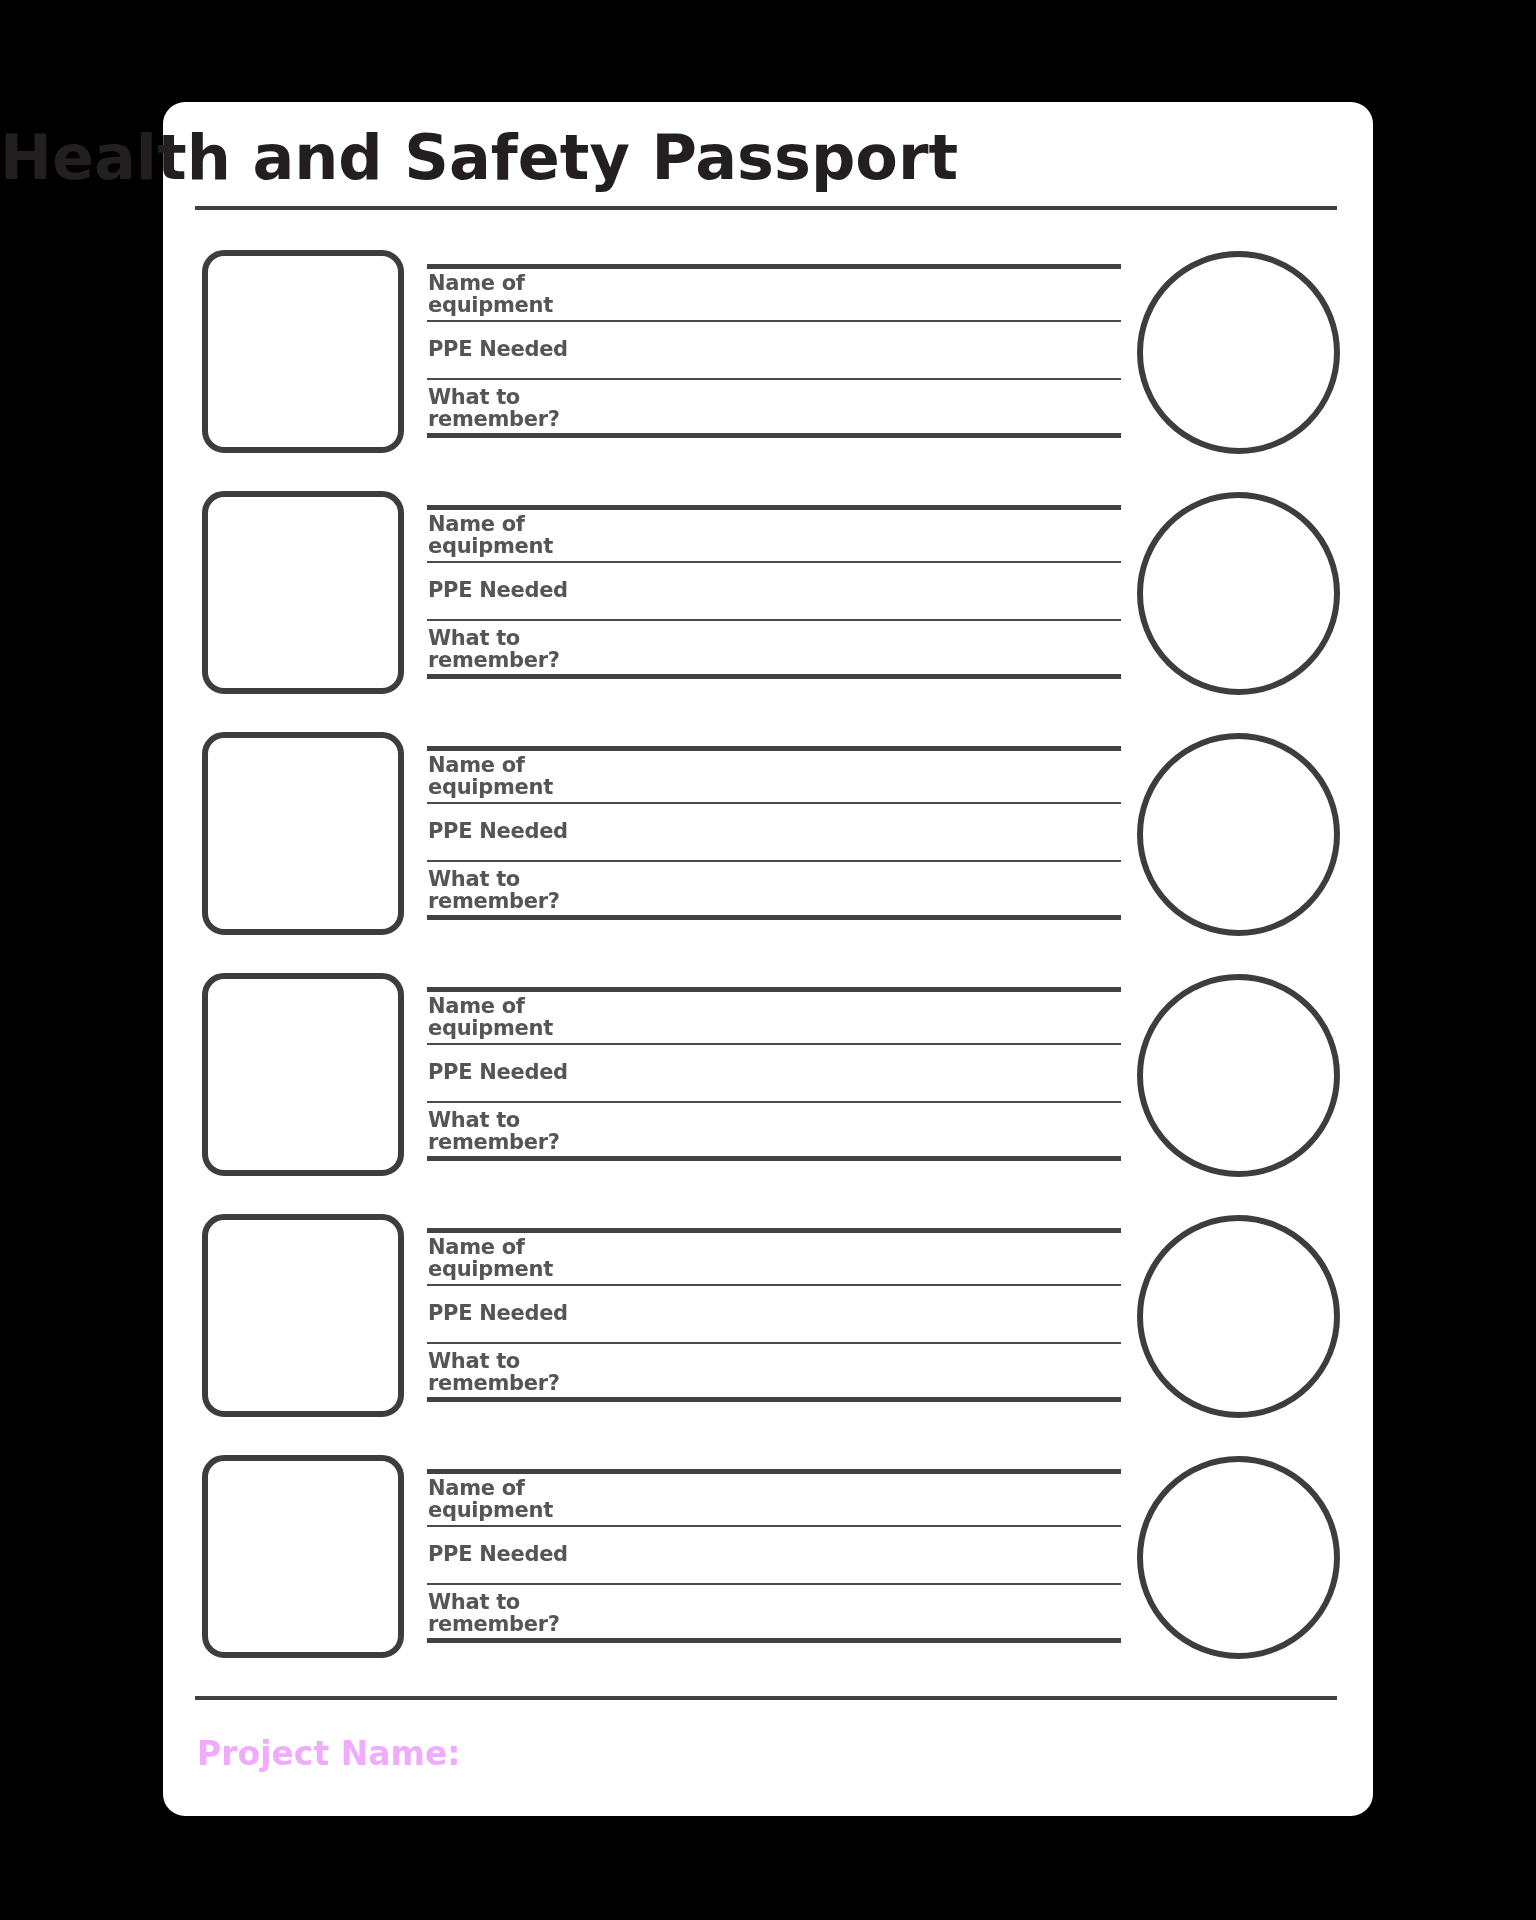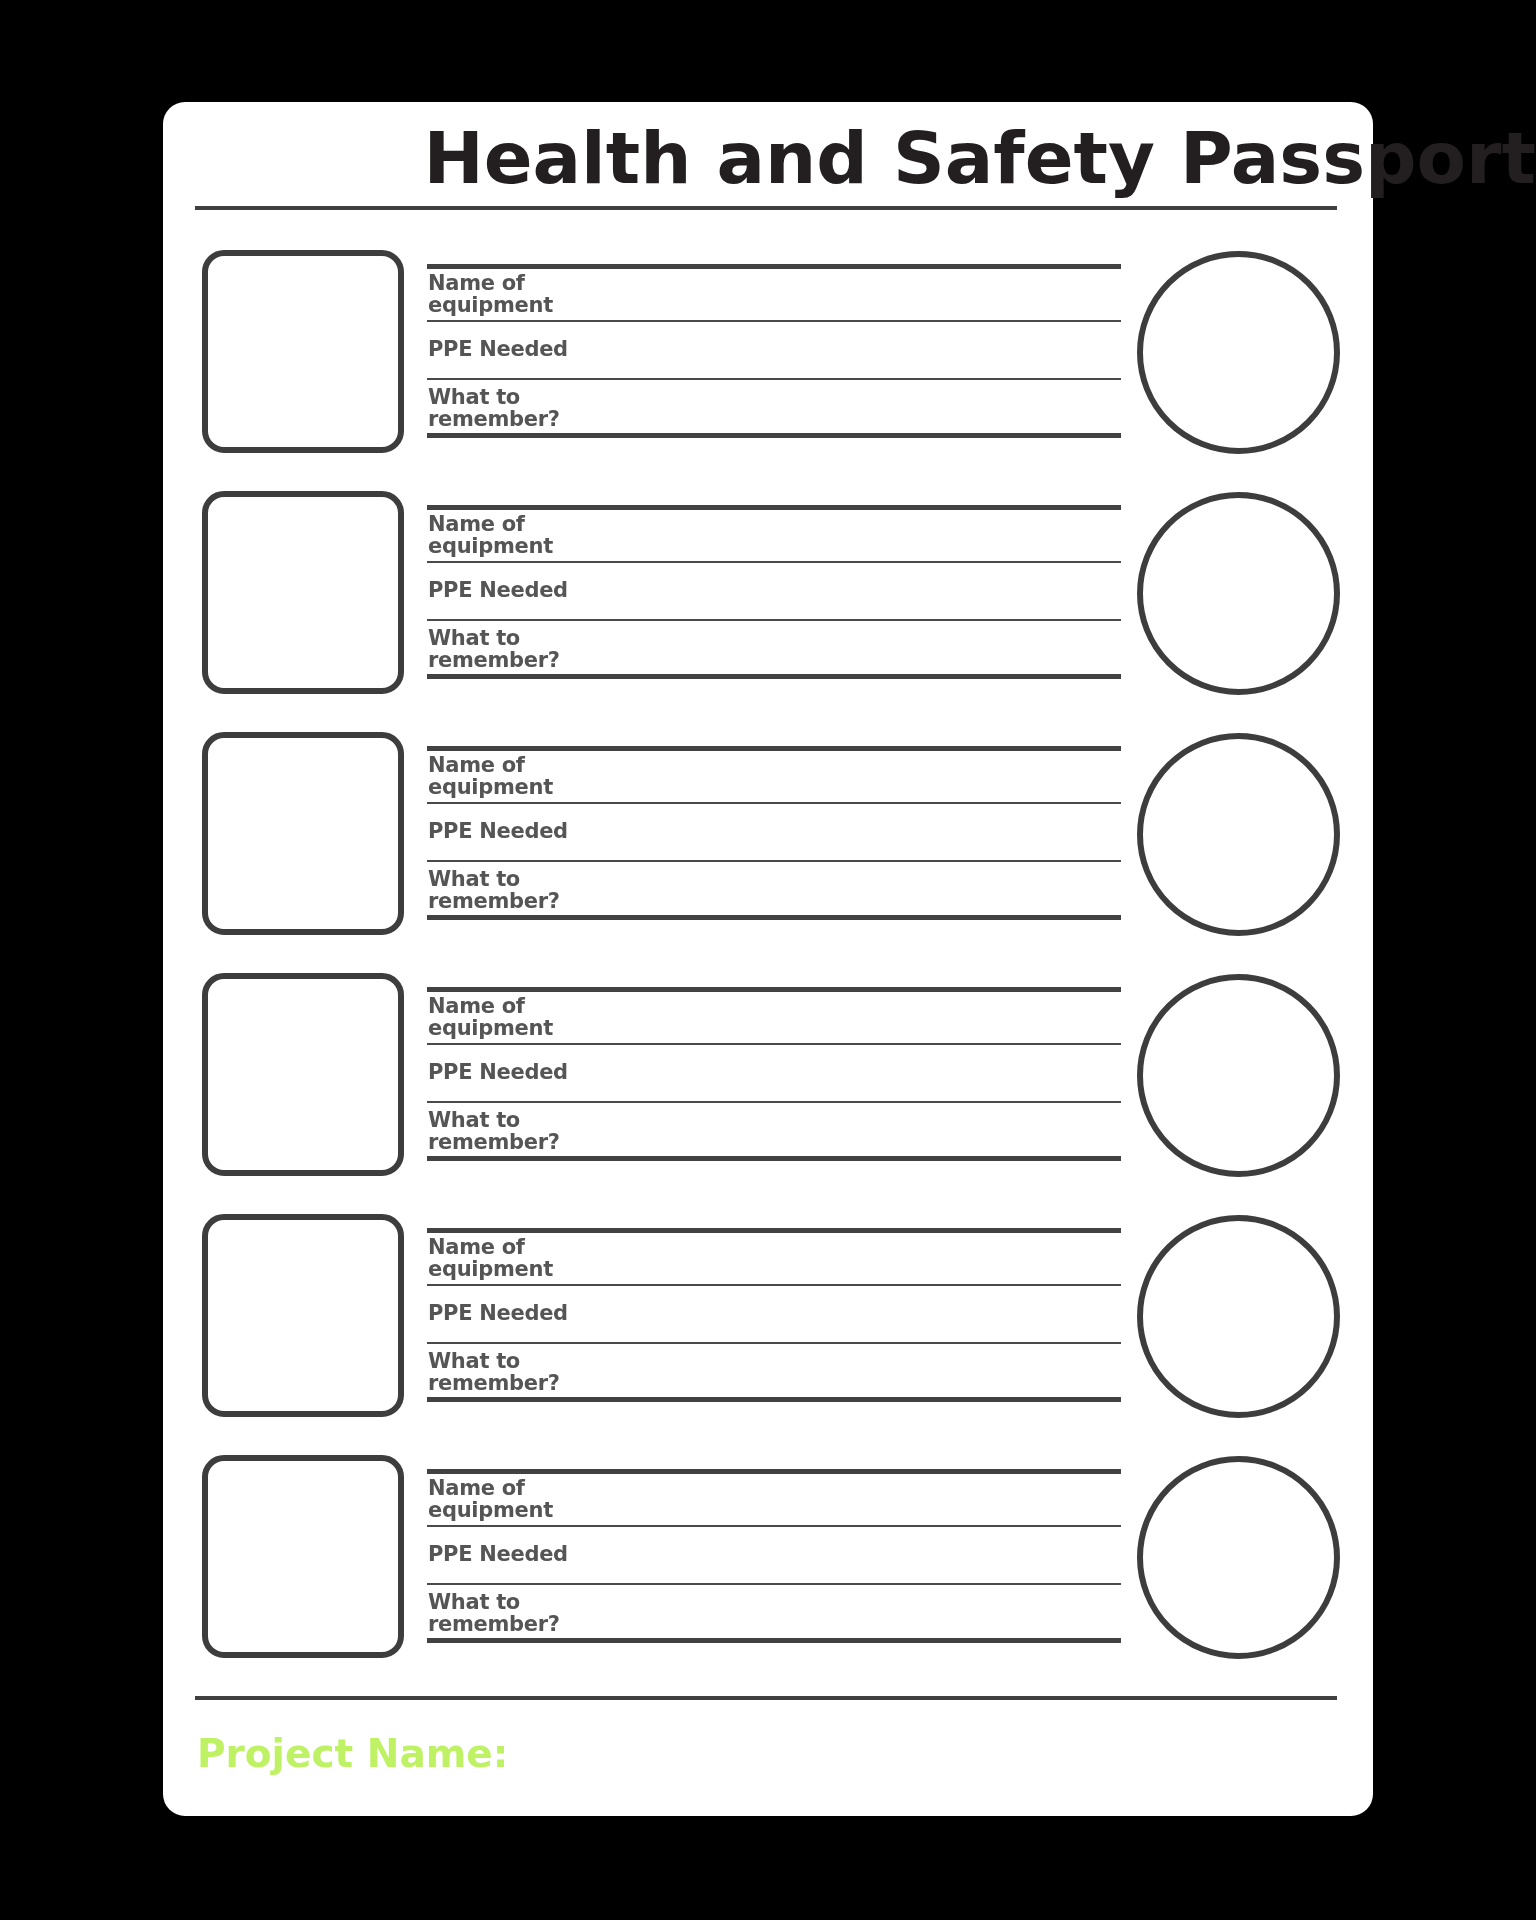--- a/index.html
+++ b/index.html
@@ -13,24 +13,24 @@
     .card {
       position: absolute;
       left: 163px; top: 102px;
       width: 1210px; height: 1714px;
       background: #ffffff;
       border-radius: 22px;
     }
     .title {
       position: absolute;
       left: 0; right: 0; top: 118px;
-      text-align: right;
+      text-align: left;
       font-family: "DejaVu Sans", "Liberation Sans", sans-serif;
       font-weight: bold;
-      font-size: 72px;
+      font-size: 62px;
       line-height: 80px;
       color: #231f20;
       letter-spacing: 0px;
     }
     .hline {
       position: absolute;
       background: #404040;
     }
     .header-rule { left: 195px; width: 1142px; top: 206px; height: 4px; }
     .footer-rule { left: 195px; width: 1142px; top: 1696px; height: 4px; }
@@ -70,23 +70,23 @@
       box-sizing: border-box;
       border: 6px solid #3d3d3d;
       border-radius: 50%;
       background: #ffffff;
     }
     .project-label {
       position: absolute;
       left: 197px; top: 1734px;
       font-family: "DejaVu Sans", "Liberation Sans", sans-serif;
       font-weight: bold;
-      font-size: 39px;
+      font-size: 33px;
       line-height: 40px;
-      color: #bef264;
+      color: #f0abfc;
     }
     .project-input {
       position: absolute;
       left: 460px; top: 1730px;
       width: 870px; height: 48px;
       border: none; background: transparent; outline: none;
       font-family: "DejaVu Sans", "Liberation Sans", sans-serif;
       font-size: 30px; color: #231f20;
     }
   </style>

